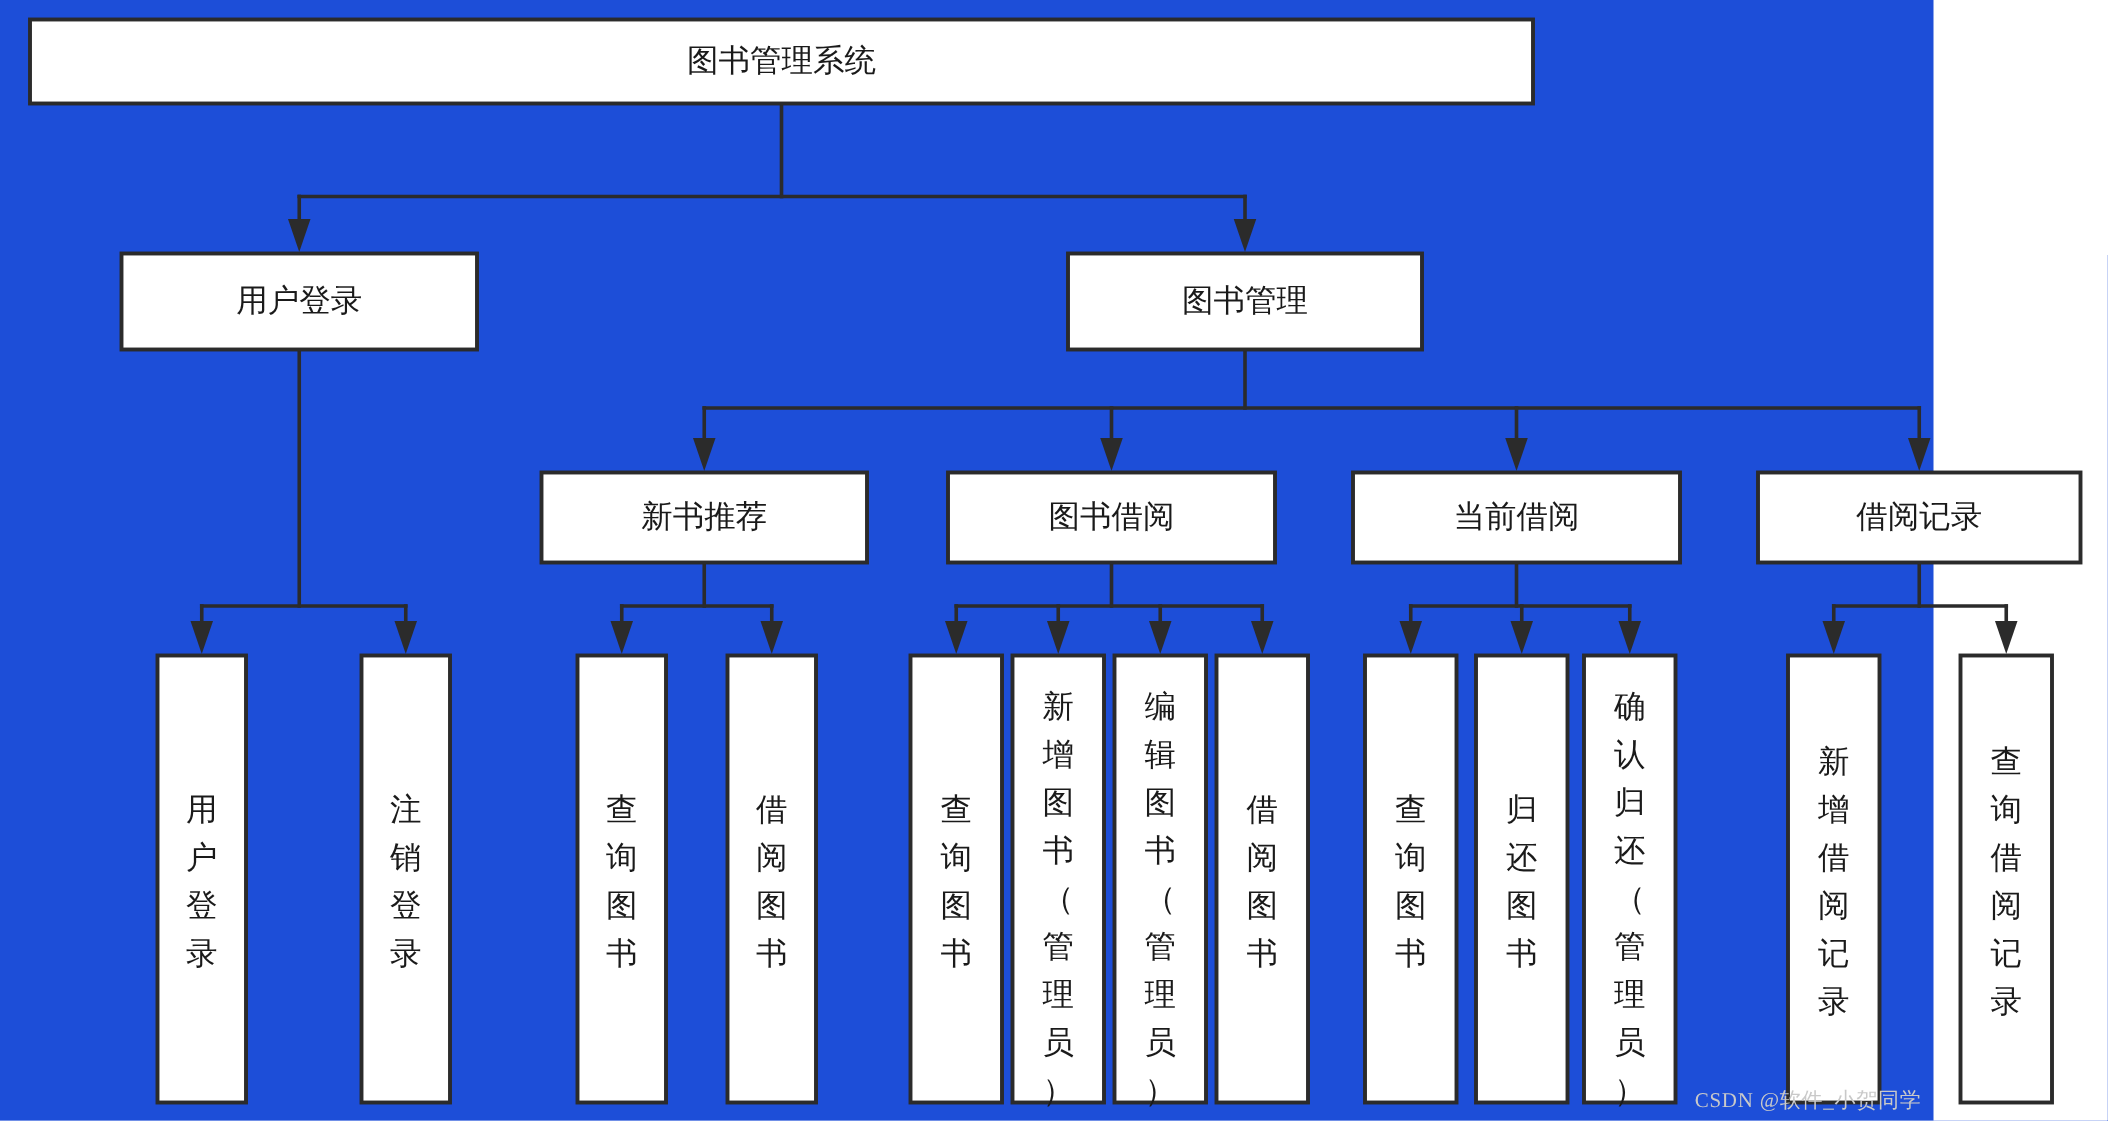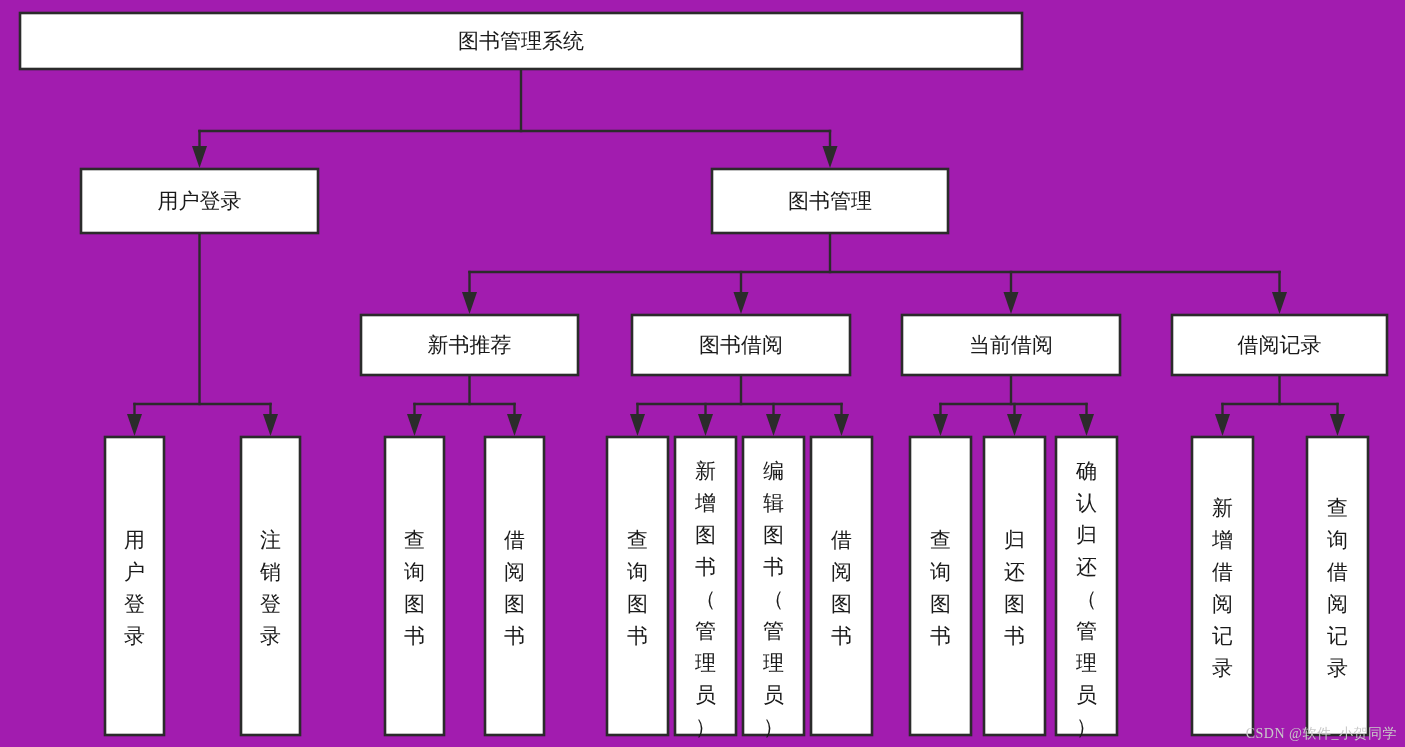--- a/index.html
+++ b/index.html
@@ -8,23 +8,23 @@
     background: #ffffff;
   }
   body {
     width: 1405px;
     height: 747px;
     overflow: hidden;
     font-family: "Liberation Sans", "DejaVu Sans", sans-serif;
   }
   #diagram-root {
     position: relative;
-    width: 1405px;
+    width: 1289px;
     height: 747px;
-    background: #a21caf;
+    background: #1d4ed8;
   }
   svg.flow {
     position: absolute;
     left: 0;
     top: 0;
     width: 1405px;
     height: 747px;
     display: block;
   }
   .node-rect {

